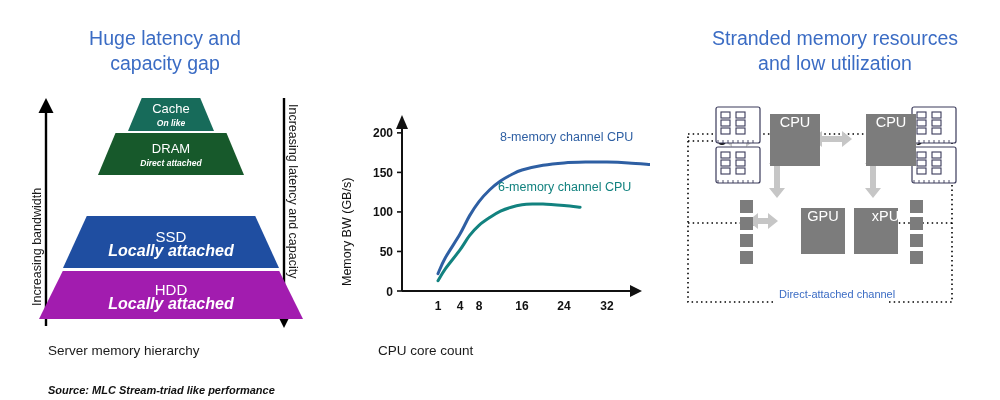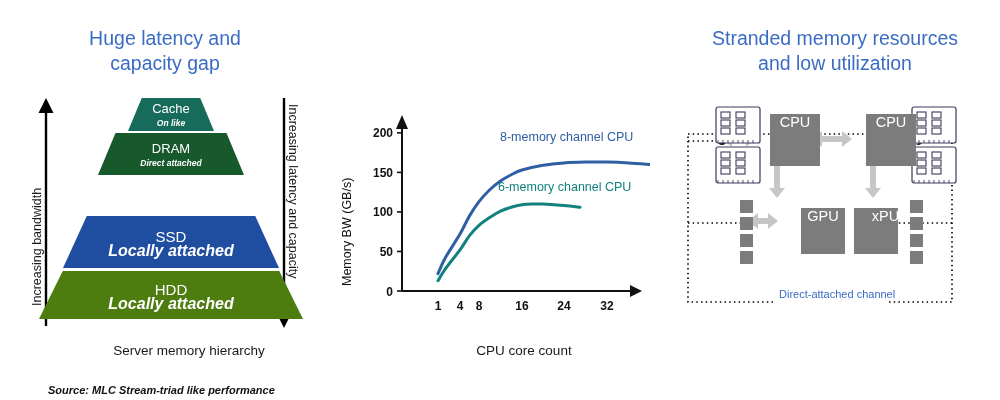--- a/index.html
+++ b/index.html
@@ -24,21 +24,20 @@
     color: #3B6CC4;
     font-size: 19.5px;
     line-height: 25px;
     font-weight: 400;
     white-space: pre-line;
   }
   .panel-caption {
     position: absolute;
     left: 0; right: 0;
     top: 327px;
-    text-align: center;
     color: #1a1a1a;
     font-size: 13.5px;
     margin-left: 48px;
   }
   .axis-label {
     position: absolute;
     color: #1a1a1a;
     font-size: 12.5px;
     white-space: nowrap;
     transform-origin: 0 0;
@@ -133,21 +132,21 @@
       <div class="t-sub">Direct attached</div>
     </div>
 
     <div class="tier" style="left:63px; top:200px; width:216px; height:52px; background:#1F4EA1;
                 clip-path: polygon(11% 0, 89% 0, 100% 100%, 0 100%);
                 filter: drop-shadow(2px 2px 2px rgba(0,0,0,.35)); justify-content: center;">
       <div class="t-name">SSD</div>
       <div class="t-sub">Locally attached</div>
     </div>
 
-    <div class="tier" style="left:39px; top:255px; width:264px; height:48px; background:#4d7c0f;
+    <div class="tier" style="left:39px; top:255px; width:264px; height:48px; background:#a21caf;
                 clip-path: polygon(9% 0, 91% 0, 100% 100%, 0 100%);
                 filter: drop-shadow(2px 2px 2px rgba(0,0,0,.35));">
       <div class="t-name">HDD</div>
       <div class="t-sub">Locally attached</div>
     </div>
 
     <div class="panel-caption">Server memory hierarchy</div>
     <div class="source-note">Source: MLC Stream-triad like performance</div>
   </div>
 

